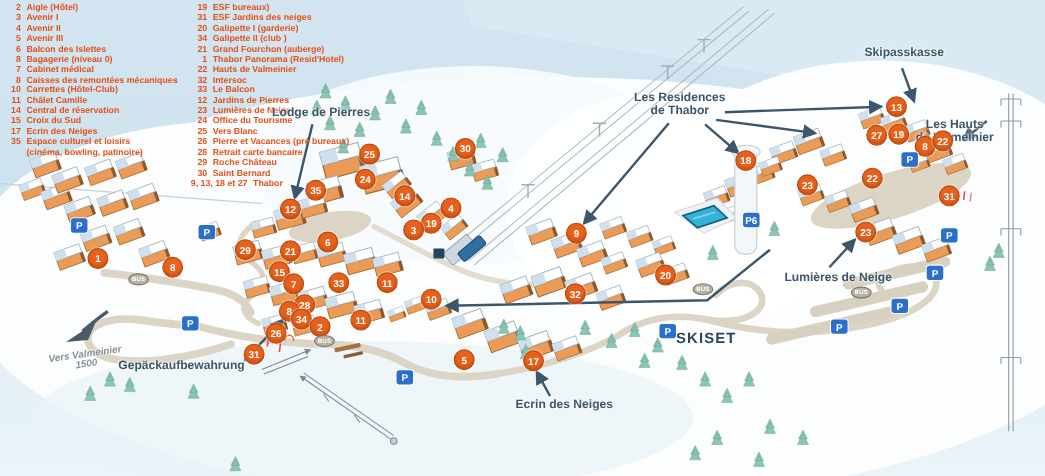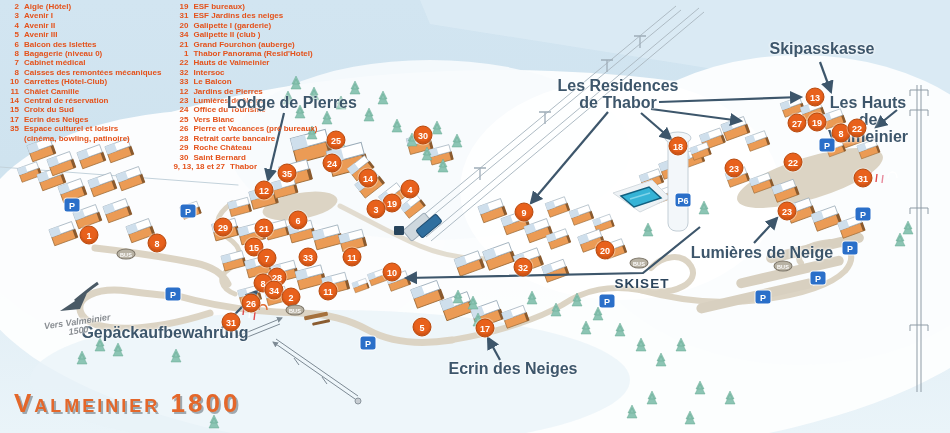--- a/index.html
+++ b/index.html
@@ -8,23 +8,23 @@
     background:linear-gradient(180deg,#d2e5f1 0%,#cfe3ef 38%,#e3eff6 72%,#eaf4f9 100%);}
   .stage svg{position:absolute;left:0;top:0;}
   .overlay{position:absolute;left:0;top:0;width:950px;height:433px;z-index:2;}
   
   .legend{position:absolute;left:4px;top:2px;display:flex;gap:12px;}
   .legend-col{display:flex;flex-direction:column;}
   .legend-row{display:flex;gap:5px;line-height:9.4px;font-size:8px;font-weight:bold;color:#e4521b;white-space:nowrap;}
   .legend-num{min-width:15px;text-align:right;flex:none;}
   
   .map-label{position:absolute;transform:translate(-50%,-50%);color:#3d566b;font-weight:bold;
-    font-size:16px;text-align:center;white-space:pre-line;line-height:1.05;
+    font-size:11px;text-align:center;white-space:pre-line;line-height:1.05;
     text-shadow:0 0 3px #fff,0 0 3px rgba(255,255,255,.9);}
-  .map-label.big{font-size:13.5px;letter-spacing:1px;color:#2c455c;}
+  .map-label.big{font-size:13.5px;letter-spacing:1px;color:#2c455c;margin-top:24px;}
   .map-label.gray{color:#8a8f94;font-size:9px;font-style:italic;font-weight:bold;}
   .map-label.rot{transform:translate(-50%,-50%) rotate(-8deg);}
   
   .marker{position:absolute;transform:translate(-50%,-50%);width:17px;height:17px;border-radius:50%;
     background:#e8611c;border:1px solid #b84a0e;box-shadow:inset 0 -2px 2px rgba(120,40,0,.25),0 0 0 1px rgba(255,255,255,.35);
     color:#fff;font-size:9px;font-weight:bold;display:flex;align-items:center;justify-content:center;}
   
   .pmark{position:absolute;transform:translate(-50%,-50%);min-width:13px;height:13px;padding:0 1px;border-radius:2.5px;
     background:#2a6fc9;box-shadow:0 0 0 1px rgba(255,255,255,.8);color:#fff;font-size:9px;font-weight:bold;
     display:flex;align-items:center;justify-content:center;}
@@ -993,15 +993,14 @@
 
         <div class="bus" style="position: absolute; left: 126px; top: 254px;">BUS</div>
 
         <div class="bus" style="position: absolute; left: 295px; top: 310px;">BUS</div>
 
         <div class="bus" style="position: absolute; left: 639px; top: 263px;">BUS</div>
 
         <div class="bus" style="position: absolute; left: 783px; top: 266px;">BUS</div>
       </div>
 
-    <div class="title">Valmeinier 1800</div>
   </div>
 </div>
 
 </body></html>

